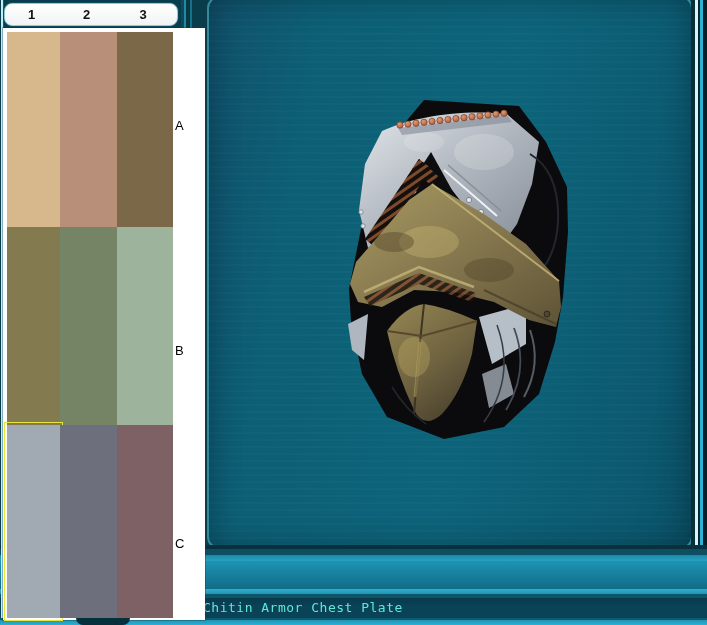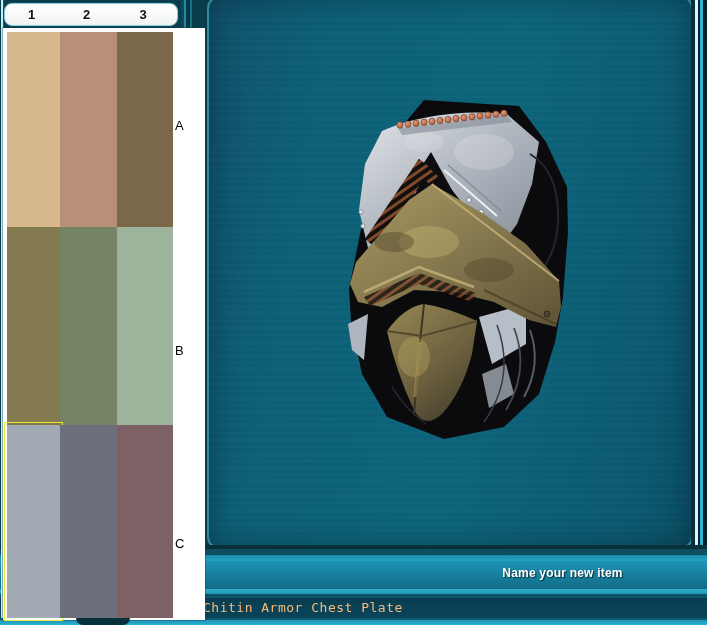--- a/index.html
+++ b/index.html
@@ -39,21 +39,21 @@
   .b7{top:620px;height:5px;background:linear-gradient(#1f94b4,#2cb0d2);z-index:4;}
   .bottom-notch{position:absolute;left:76px;top:618px;width:54px;height:7px;
     background:#06303c;border-radius:0 0 9px 9px;z-index:7;}
   .name-prompt{
     position:absolute;left:470px;top:566px;width:185px;text-align:center;
     color:#fff;font-size:12px;font-weight:bold;letter-spacing:.2px;
     text-shadow:1px 1px 1px rgba(0,25,35,.8);z-index:2;
   }
   #item-name-input{
     position:absolute;left:200px;top:597px;width:488px;height:21px;z-index:2;
-    background:transparent;border:none;outline:none;color:#fdba74;
+    background:transparent;border:none;outline:none;color:#5eead4;
     font-family:"DejaVu Sans Mono","Liberation Mono",monospace;font-size:13px;
     padding:0 0 0 3px;letter-spacing:.5px;
   }
   
   .palette{position:absolute;left:0;top:0;width:207px;height:622px;z-index:6;}
   .edge-cyan{position:absolute;left:1px;top:0;width:2px;height:618px;background:#bfeef7;}
   .edge-cyan-shadow{position:absolute;left:3px;top:0;width:1px;height:618px;background:#0f5a6e;}
   .header-tab{
     position:absolute;left:4px;top:3px;width:172px;height:21px;
     background:linear-gradient(#ffffff,#f1f3f4);
@@ -177,21 +177,20 @@
   <div class="vline vl1"></div>
   <div class="vline vl2"></div>
   <div class="vline vl3"></div>
   <div class="vline vl4"></div>
   <div class="vline vl5"></div>
 
   <div class="hbar b1"></div>
   <div class="hbar b2"></div>
   <div class="hbar b3"></div>
   <div class="hbar name-band"></div>
-  <span class="name-prompt">Name your new item</span>
   <div class="hbar b4"></div>
   <div class="hbar b5"></div>
   <div class="hbar input-row"></div>
   <input id="item-name-input" type="text" value="Chitin Armor Chest Plate" style="">
   <div class="hbar b6"></div>
   <div class="hbar b7"></div>
   <div class="bottom-notch"></div>
 
   <div class="palette">
     <div class="edge-cyan"></div>

